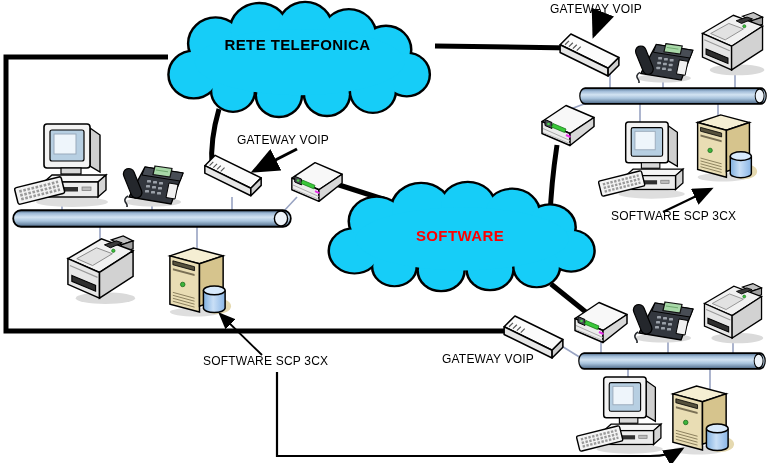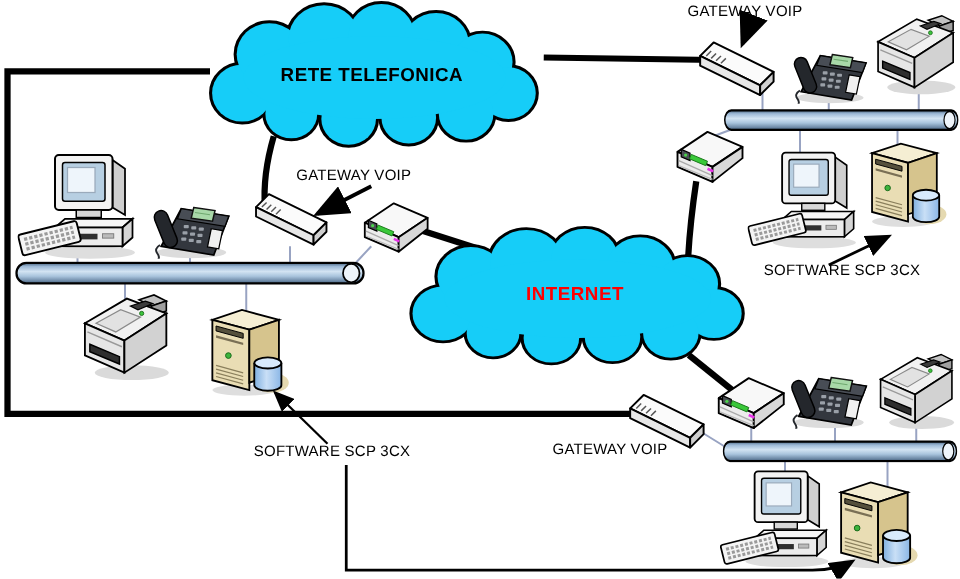--- a/index.html
+++ b/index.html
@@ -245,23 +245,23 @@
 
     <g stroke="#000" fill="none">
       <path d="M601,17 L594,35" stroke-width="3" marker-end="url(#ah)"></path>
       <path d="M297,149 L254,171" stroke-width="3" marker-end="url(#ah)"></path>
       <path d="M663,212 L711,189" stroke-width="2.2" marker-end="url(#ah)"></path>
       <path d="M262,355 L220,314" stroke-width="1.8" marker-end="url(#ah)"></path>
       <path d="M277,372 L277,456 L650,456 Q670,456 682,449" stroke-width="2.2" marker-end="url(#ah)"></path>
     </g>
   </svg>
 
-  <div class="cloud-lbl" style="left:150px;top:52px;width:295px;">RETE TELEFONICA</div>
-
-  <div class="cloud-lbl red" style="left:310px;top:227px;width:300px;">INTERNET</div>
+  <div class="cloud-lbl" style="left:150px;top:36px;width:295px;">RETE TELEFONICA</div>
+
+  <div class="cloud-lbl red" style="left:310px;top:227px;width:300px;">SOFTWARE</div>
 
   <div class="lbl" style="left:550px;top:2px;">GATEWAY VOIP</div>
 
   <div class="lbl" style="left:237px;top:133px;">GATEWAY VOIP</div>
 
   <div class="lbl" style="left:442px;top:352px;">GATEWAY VOIP</div>
 
   <div class="lbl" style="left:611px;top:209px;">SOFTWARE SCP 3CX</div>
 
   <div class="lbl" style="left:203px;top:354px;">SOFTWARE SCP 3CX</div>

